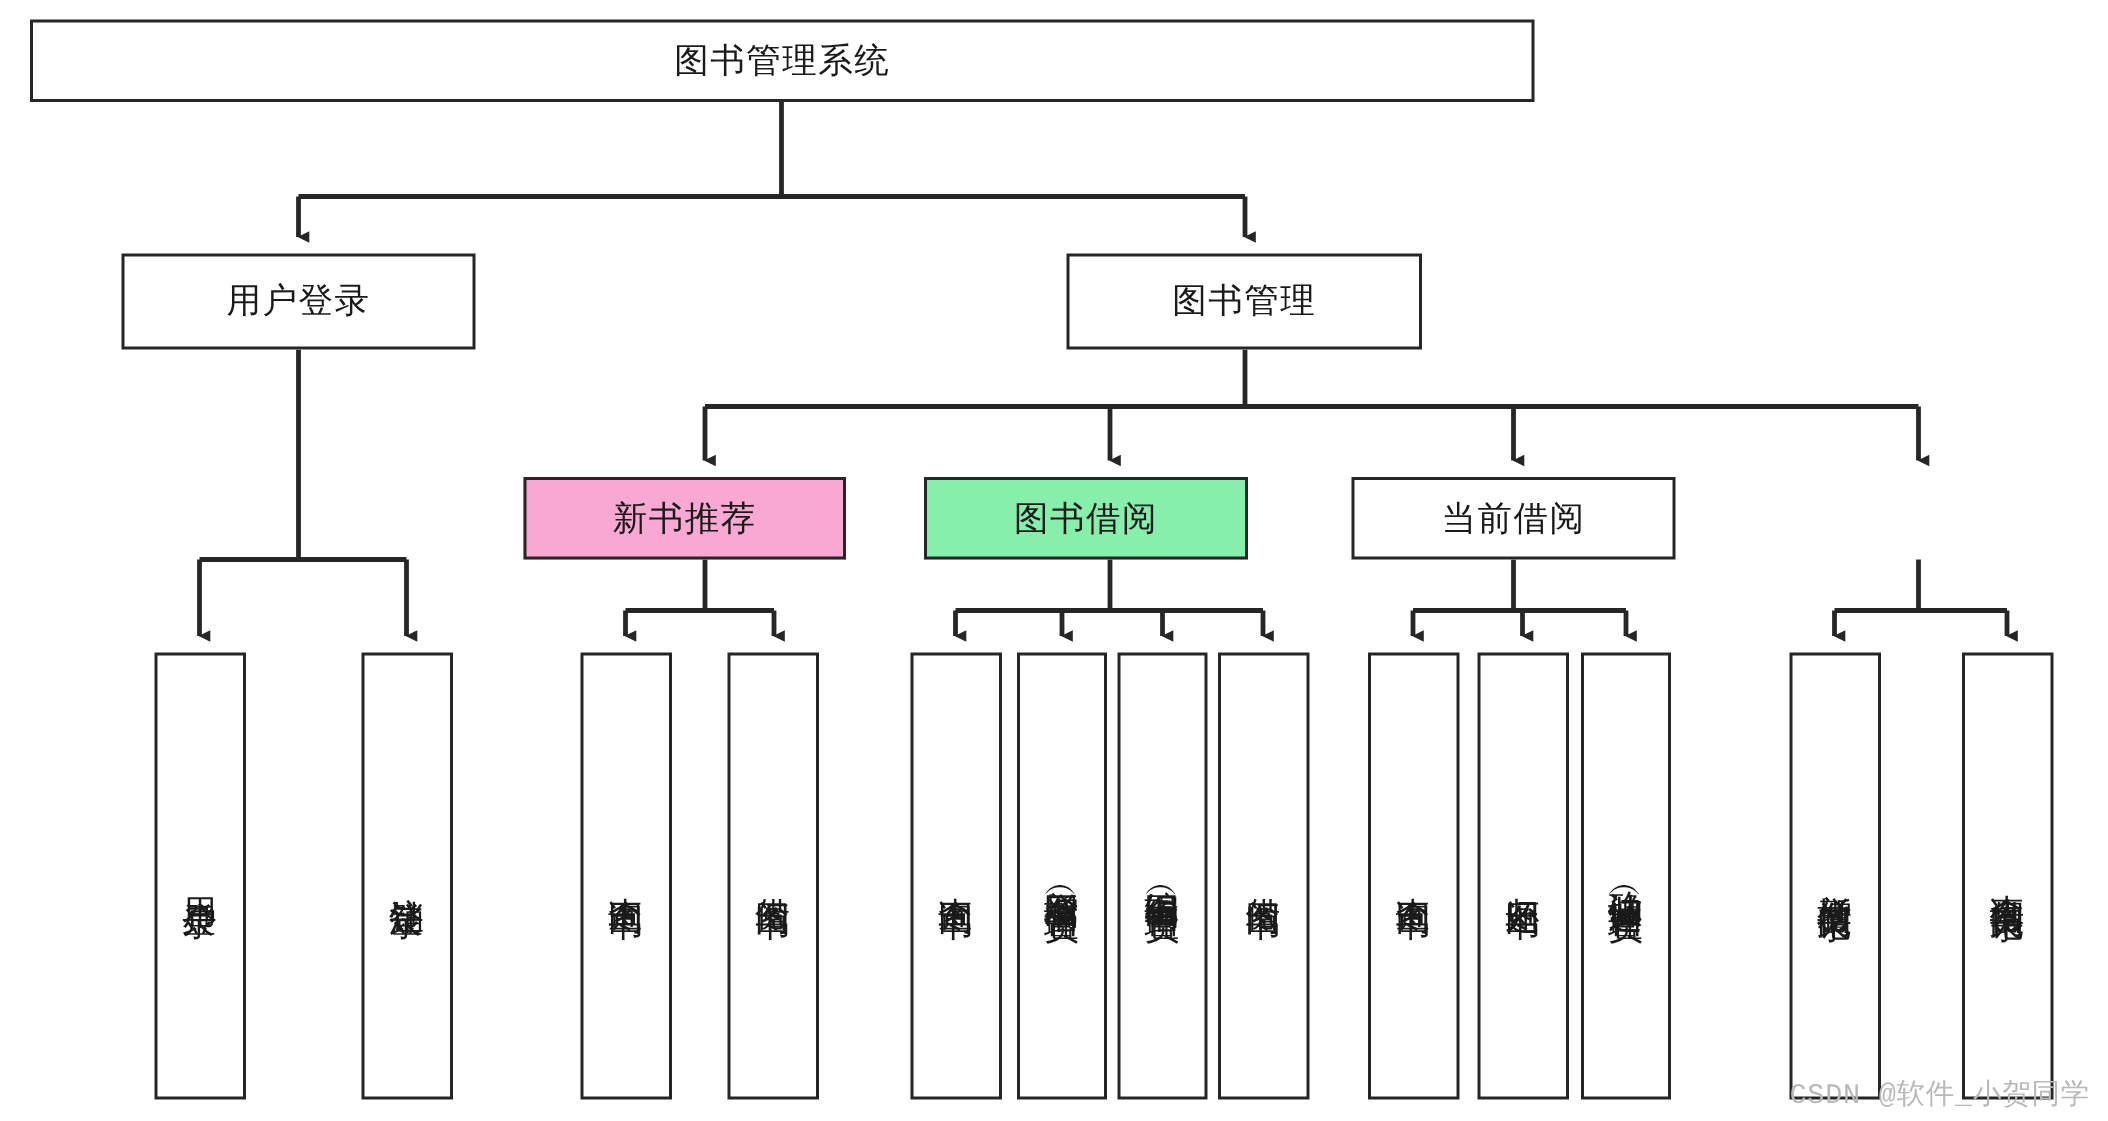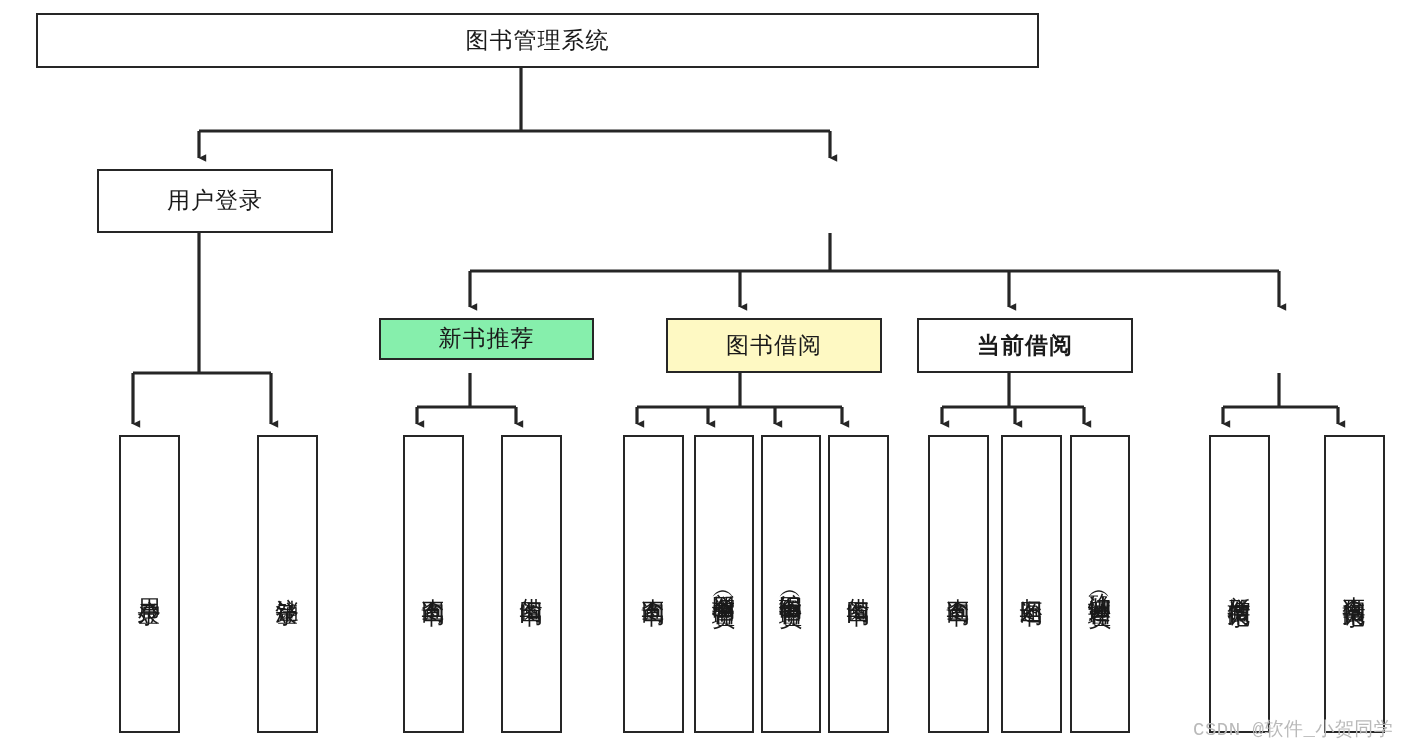--- a/index.html
+++ b/index.html
@@ -27,21 +27,20 @@
   }
   .node {
     position: absolute;
     box-sizing: border-box;
     background: #ffffff;
     border: 2px solid #262626;
     display: flex;
     align-items: center;
     justify-content: center;
     color: #1a1a1a;
-    margin-left: 16px;
   }
   .node-h {
     font-size: 23px;
     letter-spacing: 1px;
     line-height: 1.1;
   }
   .node-v {
     writing-mode: vertical-rl;
     text-orientation: upright;
     font-size: 23px;
@@ -125,24 +124,25 @@
         <path d="M 1223 407 L 1223 424" marker-end="url(#arrowhead)"></path>
         <path d="M 1338 407 L 1338 424" marker-end="url(#arrowhead)"></path>
       </g>
 
     </g>
   </svg>
 
   <div class="node node-h" style="left: 20px; top: 13px; width: 1003px; height: 55px; border-color: rgb(38, 38, 38); background: rgb(255, 255, 255); color: rgb(26, 26, 26);">图书管理系统</div>
 
   <div class="node node-h" style="left: 81px; top: 169px; width: 236px; height: 64px; border-color: rgb(38, 38, 38); background: rgb(255, 255, 255); color: rgb(26, 26, 26);">用户登录</div>
+  <div class="node node-h" style="left: 711px; top: 169px; width: 237px; height: 64px; border-color: rgb(38, 38, 38); background: rgb(255, 255, 255); color: rgb(26, 26, 26);">图书管理</div>
 
-  <div class="node node-h" style="left: 363px; top: 318px; width: 215px; height: 42px; border-color: rgb(38, 38, 38); background: #86efac; color: rgb(26, 26, 26);">新书推荐</div>
-  <div class="node node-h" style="left: 650px; top: 318px; width: 216px; height: 55px; border-color: rgb(38, 38, 38); background: #fef9c3; color: rgb(26, 26, 26);">图书借阅</div>
-  <div class="node node-h" style="left: 901px; top: 318px; width: 216px; height: 55px; border-color: rgb(38, 38, 38); background: rgb(255, 255, 255); color: rgb(26, 26, 26); font-weight: bold;">当前借阅</div>
+  <div class="node node-h" style="left: 349px; top: 318px; width: 215px; height: 55px; border-color: rgb(38, 38, 38); background: #f9a8d4; color: rgb(26, 26, 26);">新书推荐</div>
+  <div class="node node-h" style="left: 616px; top: 318px; width: 216px; height: 55px; border-color: rgb(38, 38, 38); background: #86efac; color: rgb(26, 26, 26);">图书借阅</div>
+  <div class="node node-h" style="left: 901px; top: 318px; width: 216px; height: 55px; border-color: rgb(38, 38, 38); background: rgb(255, 255, 255); color: rgb(26, 26, 26);">当前借阅</div>
 
   <div class="node node-v" style="left: 103px; top: 435px; width: 61px; height: 298px; border-color: rgb(38, 38, 38); background: rgb(255, 255, 255); color: rgb(26, 26, 26);">用户登录</div>
   <div class="node node-v" style="left: 241px; top: 435px; width: 61px; height: 298px; border-color: rgb(38, 38, 38); background: rgb(255, 255, 255); color: rgb(26, 26, 26);">注销登录</div>
   <div class="node node-v" style="left: 387px; top: 435px; width: 61px; height: 298px; border-color: rgb(38, 38, 38); background: rgb(255, 255, 255); color: rgb(26, 26, 26);">查询图书</div>
   <div class="node node-v" style="left: 485px; top: 435px; width: 61px; height: 298px; border-color: rgb(38, 38, 38); background: rgb(255, 255, 255); color: rgb(26, 26, 26);">借阅图书</div>
   <div class="node node-v" style="left: 607px; top: 435px; width: 61px; height: 298px; border-color: rgb(38, 38, 38); background: rgb(255, 255, 255); color: rgb(26, 26, 26);">查询图书</div>
   <div class="node node-v" style="left: 678px; top: 435px; width: 60px; height: 298px; border-color: rgb(38, 38, 38); background: rgb(255, 255, 255); color: rgb(26, 26, 26);">新增图书（管理员）</div>
   <div class="node node-v" style="left: 745px; top: 435px; width: 60px; height: 298px; border-color: rgb(38, 38, 38); background: rgb(255, 255, 255); color: rgb(26, 26, 26);">编辑图书（管理员）</div>
   <div class="node node-v" style="left: 812px; top: 435px; width: 61px; height: 298px; border-color: rgb(38, 38, 38); background: rgb(255, 255, 255); color: rgb(26, 26, 26);">借阅图书</div>
   <div class="node node-v" style="left: 912px; top: 435px; width: 61px; height: 298px; border-color: rgb(38, 38, 38); background: rgb(255, 255, 255); color: rgb(26, 26, 26);">查询图书</div>

